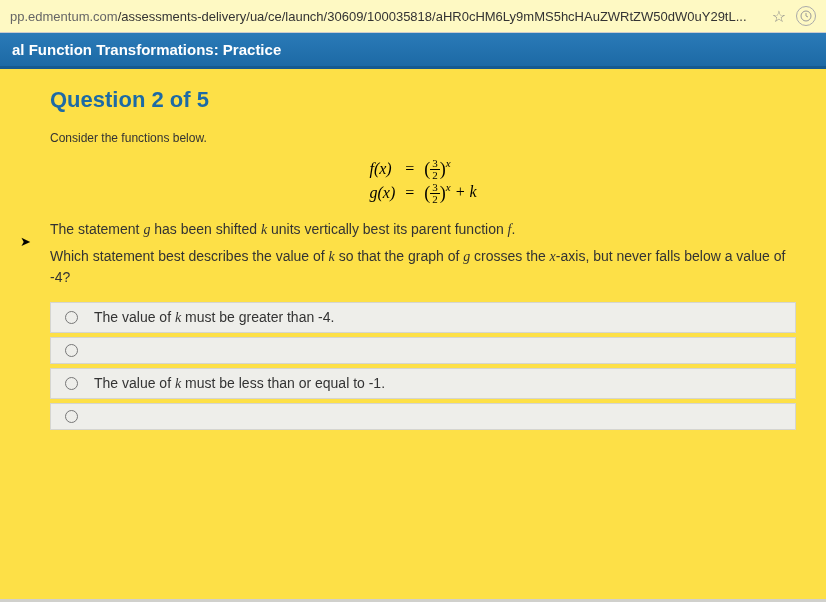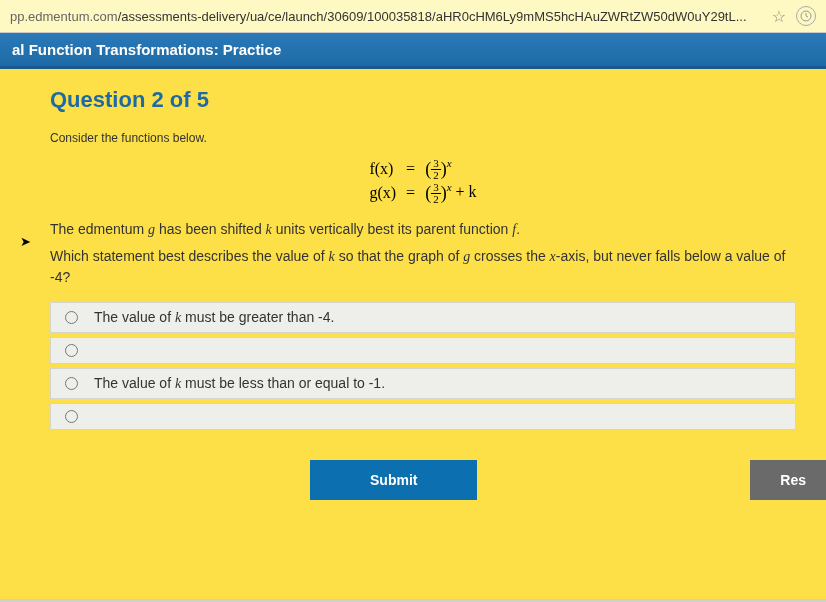--- a/index.html
+++ b/index.html
@@ -15,21 +15,21 @@
     .prompt { color: #333; font-size: 12px; margin-bottom: 12px; }
     .equations { text-align: center; margin: 10px auto 14px; font-family: 'Times New Roman', serif; font-size: 16px; }
     .eq-row { display: inline-grid; grid-template-columns: auto auto auto; gap: 0 10px; text-align: left; }
     .eq-row span { align-self: center; }
     .frac { display: inline-block; position: relative; vertical-align: middle; font-size: 11px; line-height: 1; }
     .frac .n { display:block; border-bottom: 1px solid #000; padding: 0 2px; }
     .frac .d { display:block; padding: 0 2px; }
     .paren { font-size: 18px; vertical-align: middle; }
     .sup { font-size: 11px; vertical-align: super; font-style: italic; }
     .body-text { color: #333; font-size: 14px; margin: 6px 0; line-height: 1.5; }
-    .body-text em, .fi { font-family: 'Times New Roman', serif; }
+    .body-text em, .fi { font-style: italic; font-family: 'Times New Roman', serif; }
     .options { margin-top: 14px; }
     .option { background: #eeeeea; border: 1px solid #d5d5d0; padding: 6px 14px; margin-bottom: 4px; display: flex; align-items: center; gap: 16px; font-size: 14px; color: #333; cursor: pointer; }
     .radio { width: 13px; height: 13px; border: 1.5px solid #777; border-radius: 50%; flex-shrink: 0; }
     .buttons { margin-top: 30px; position: relative; height: 44px; }
     .submit-btn { position: absolute; left: 260px; background: #0b6fb0; color: #fff; border: none; padding: 12px 60px; font-size: 14px; font-weight: bold; cursor: pointer; }
     .reset-btn { position: absolute; right: -30px; background: #6a6a6a; color: #fff; border: none; padding: 12px 20px 12px 30px; font-size: 14px; font-weight: bold; cursor: pointer; }
     .cursor-arrow { position: absolute; font-size: 13px; color: #000; }
   </style>
 </head>
 <body>
@@ -66,21 +66,21 @@
       <span>=</span>
       <span>
         <span class="paren">(</span><span class="frac"><span class="n">3</span><span class="d">2</span></span><span class="paren">)</span><span class="sup">x</span><span class="fi"> + k</span>
       </span>
     </div>
   </div>
 
   <span class="cursor-arrow" style="top:165px; left:20px;">➤</span>
 
   <p class="body-text">
-    <span>The edmentum </span><em>g</em><span> has been shifted </span><em>k</em><span> units vertically best its parent function </span><em>f</em><span>.</span>
+    <span>The statement </span><em>g</em><span> has been shifted </span><em>k</em><span> units vertically best its parent function </span><em>f</em><span>.</span>
   </p>
   <p class="body-text">
     <span>Which statement best describes the value of </span><em>k</em><span> so that the graph of </span><em>g</em><span> crosses the </span><em>x</em><span>-axis, but never falls below a value of -4?</span>
   </p>
 
   <div class="options">
     <div class="option">
       <span class="radio"></span>
       <span><span>The value of </span><em class="fi">k</em><span> must be greater than -4.</span></span>
     </div>
@@ -89,17 +89,13 @@
     </div>
     <div class="option">
       <span class="radio"></span>
       <span><span>The value of </span><em class="fi">k</em><span> must be less than or equal to -1.</span></span>
     </div>
     <div class="option">
       <span class="radio"></span>
     </div>
   </div>
 
-  <div class="buttons">
-    <button class="submit-btn">Submit</button>
-    <button class="reset-btn">Res</button>
-  </div>
 </div>
 
 </body></html>

